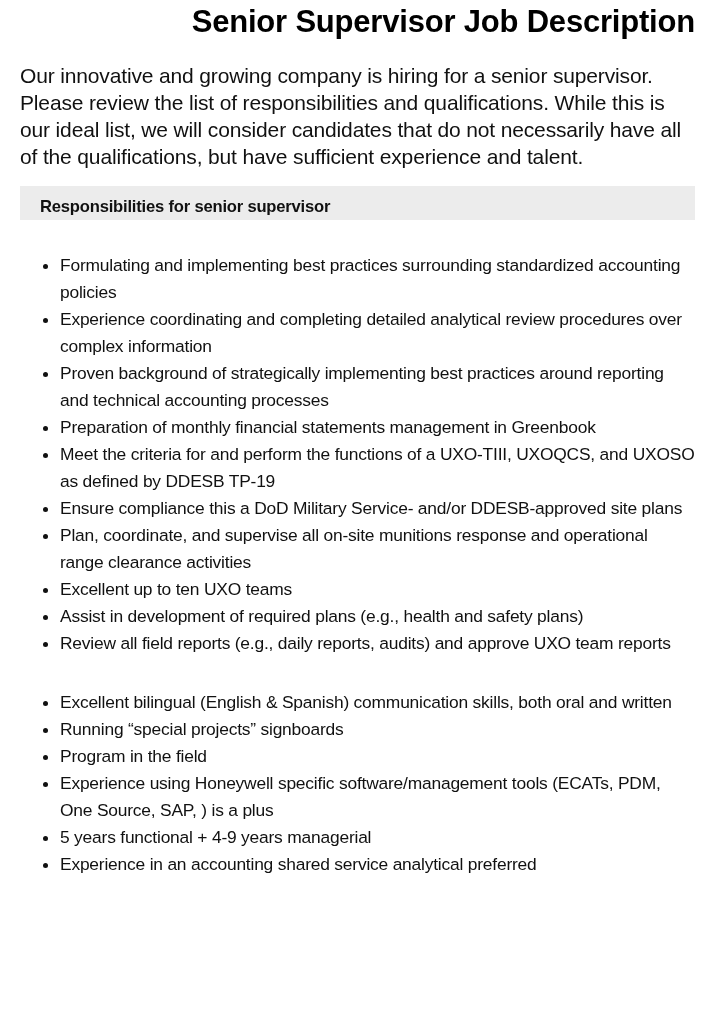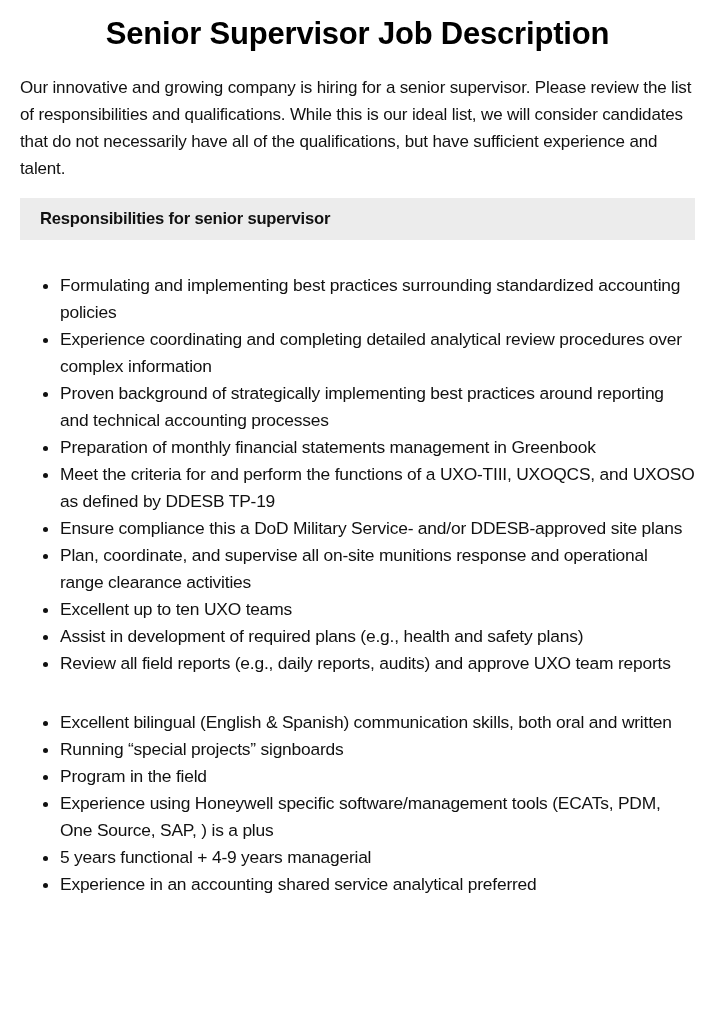--- a/index.html
+++ b/index.html
@@ -3,40 +3,40 @@
 <meta charset="utf-8">
 <style>
   html, body { margin: 0; padding: 0; background: #ffffff; }
   body {
     width: 720px; height: 1030px; overflow: hidden;
     font-family: "Liberation Sans", "DejaVu Sans", sans-serif;
     color: #111111;
   }
   .page { padding: 0 25px 0 20px; }
   h1 {
-    margin: 12px;
+    margin: 0;
     padding-top: 2px;
     height: 44px;
     font-size: 31px;
     font-weight: bold;
-    text-align: center;
+    text-align: right;
     line-height: 40px;
     letter-spacing: -0.2px;
     color: #000000;
   }
   .intro {
     margin: 16px 0 0 0;
-    font-size: 17px;
+    font-size: 21px;
     line-height: 27px;
     letter-spacing: -0.15px;
   }
   .section-header {
     margin-top: 16px;
     background: #ececec;
-    height: 42px;
+    height: 34px;
     line-height: 42px;
     padding-left: 20px;
     font-size: 16.6px;
     font-weight: bold;
     letter-spacing: -0.2px;
     color: #111111;
   }
   ul {
     margin: 32px 0 0 0;
     padding: 0 0 0 40px;

